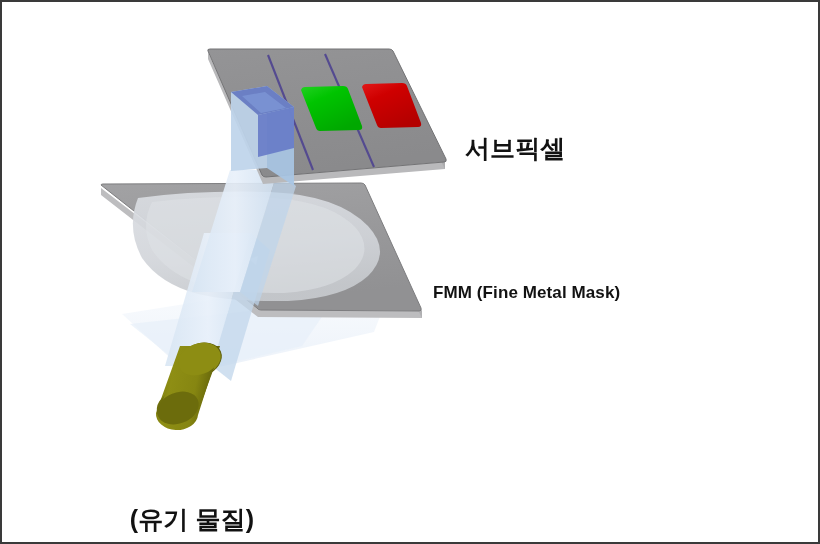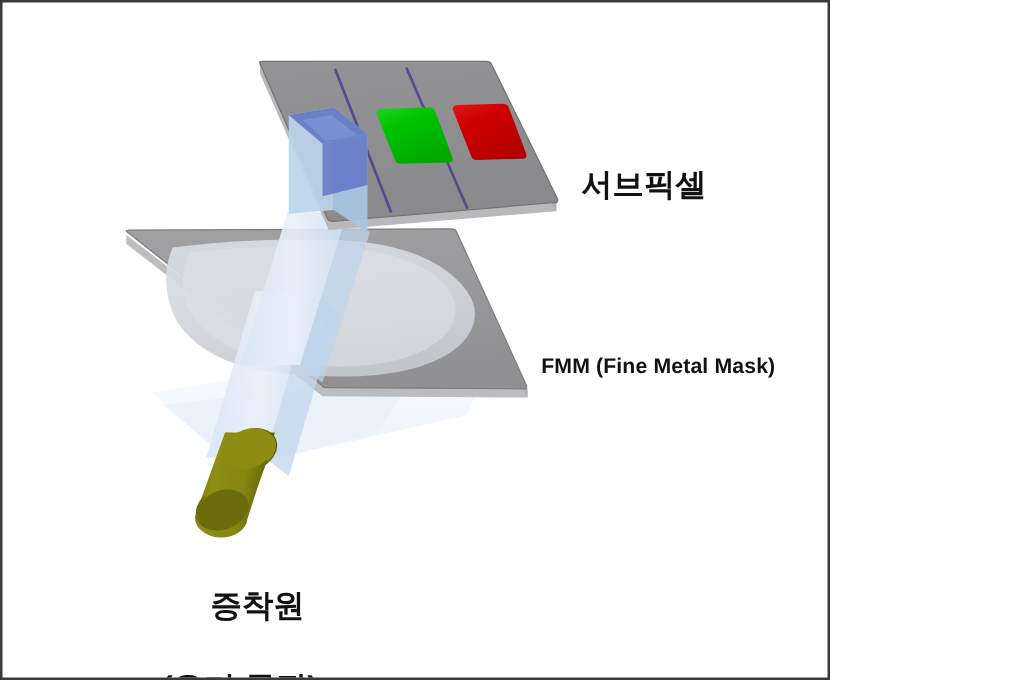--- a/index.html
+++ b/index.html
@@ -6,21 +6,21 @@
   html, body {
     margin: 0;
     padding: 0;
     background: #ffffff;
   }
   body {
     font-family: "Liberation Sans", "DejaVu Sans", sans-serif;
   }
   #figure-root {
     position: relative;
-    width: 664px;
+    width: 820px;
     height: 544px;
     background: #ffffff;
     box-sizing: border-box;
     border: 2px solid #3a3a3a;
     overflow: hidden;
   }
   #scene-svg {
     position: absolute;
     left: 0;
     top: 0;
@@ -192,17 +192,16 @@
       <ellipse cx="197" cy="357" rx="21.5" ry="15.5" transform="rotate(-22 197 357)" fill="#8d8d13"></ellipse>
     </g>
 
   </svg>
 
   <div class="fig-label" id="label-subpixel">서브픽셀</div>
 
   <div class="fig-label" id="label-fmm">FMM (Fine Metal Mask)</div>
 
   <div class="fig-label" id="label-source">
-    <span>증착원</span>
     <span class="line2">(유기 물질)</span>
   </div>
 
 </div>
 
 </body></html>

